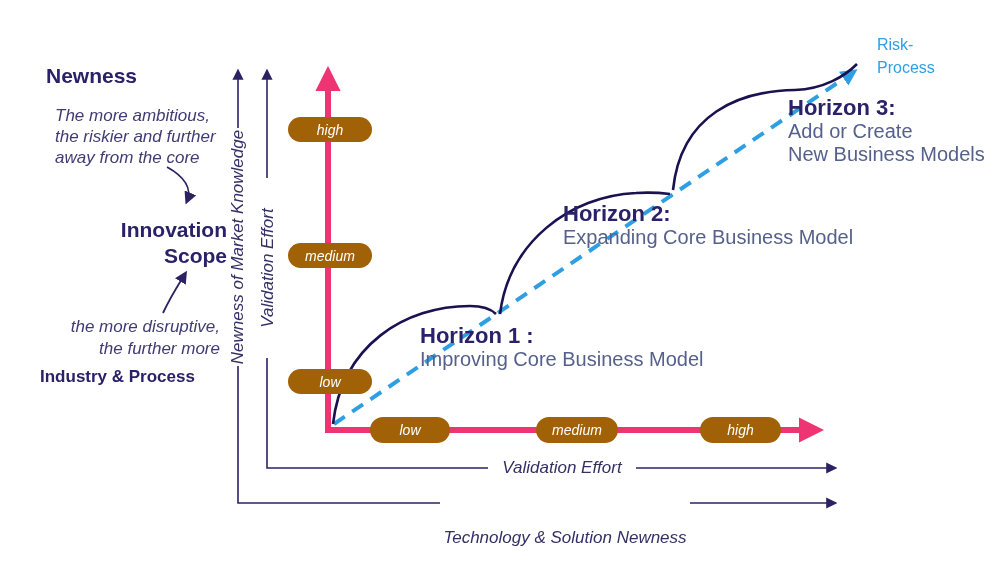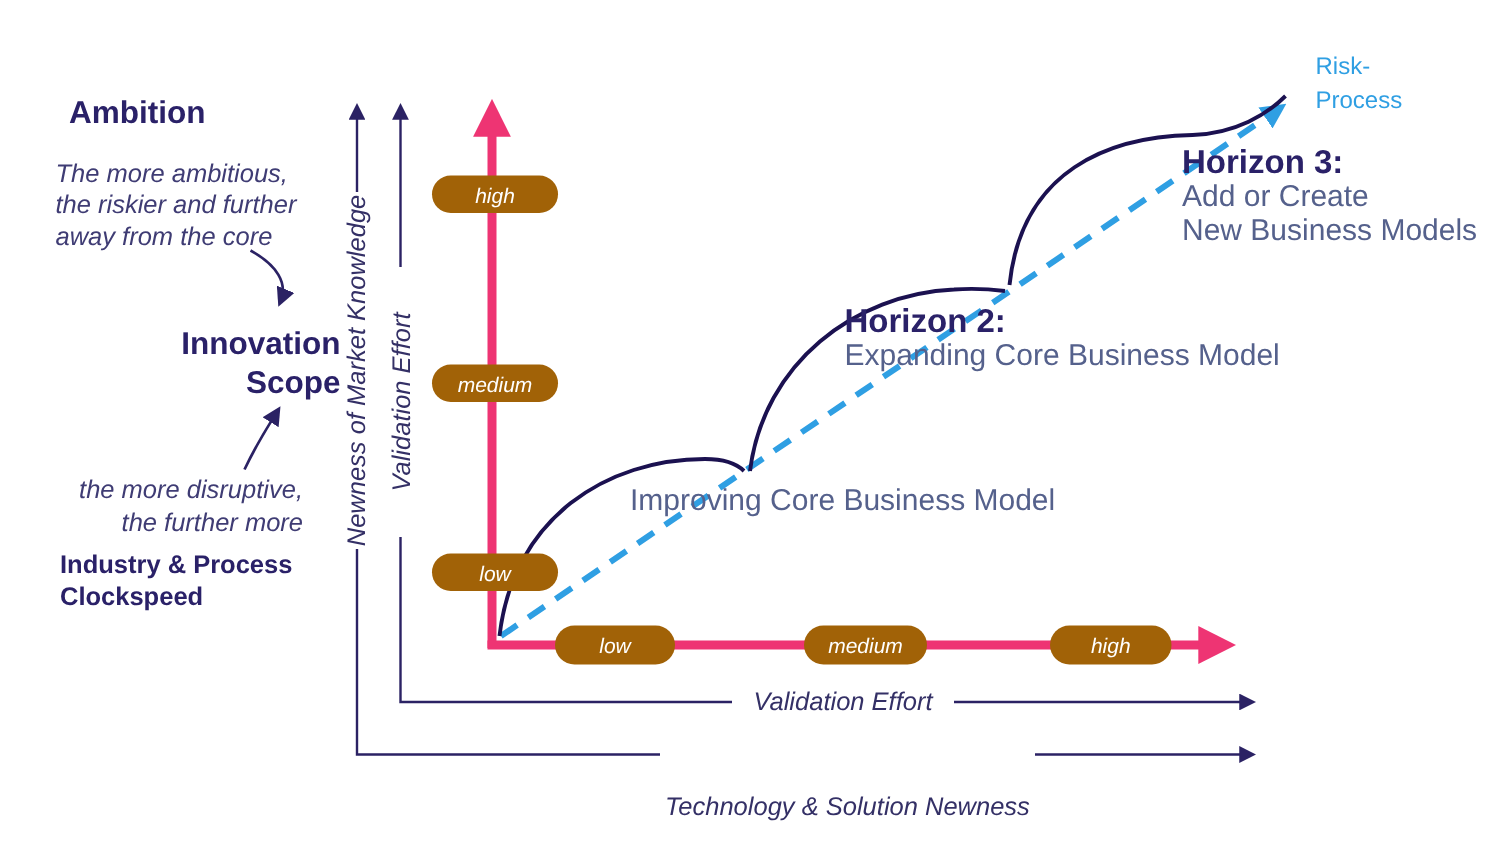--- a/index.html
+++ b/index.html
@@ -3,21 +3,21 @@
 <meta charset="utf-8">
 <style>
   html,body{margin:0;padding:0;background:#ffffff;}
   #stage{
     position:relative;width:1000px;height:566px;background:#ffffff;
     font-family:"Liberation Sans",sans-serif;overflow:hidden;
   }
   .abs{position:absolute;}
   svg{position:absolute;left:0;top:0;}
   .heading{color:#2a2168;font-weight:bold;}
-  .italic-note{color:#3f3c74;font-style:italic;font-size:17px;line-height:21px;}
+  .italic-note{color:#3f3c74;font-style:italic;font-size:17px;line-height:21px;margin-left:18px;}
   .pill{
     position:absolute;background:#a16207;border-radius:13px;color:#ffffff;
     font-size:14px;display:flex;align-items:center;justify-content:center;font-style:italic;
   }
   .hz-title{font-size:22px;font-weight:bold;color:#2a2168;line-height:25px;}
   .hz-sub{font-size:20px;color:#55618c;line-height:23px;}
   .vlabel{
     color:#343066;font-style:italic;font-size:17px;text-align:center;
     transform:rotate(-90deg);height:20px;line-height:20px;white-space:nowrap;
   }
@@ -69,58 +69,58 @@
       <path d="M 500 314 C 509 242, 570 196, 636 193 C 650 192, 662 193, 670 194"></path>
       <path d="M 673 190 C 681 113, 740 91, 795 90 C 824 89, 845 76, 857 64"></path>
     </g>
 
     <g stroke="#ee3473" stroke-width="6" fill="none">
       <path d="M 328 432 L 328 76" marker-end="url(#mPink)"></path>
       <path d="M 325 430 L 814 430" marker-end="url(#mPink)"></path>
     </g>
   </svg>
 
-  <div class="abs heading" style="left:46px;top:64px;font-size:21px;">Ambition</div>
+  <div class="abs heading" style="left:46px;top:64px;font-size:21px;">Newness</div>
 
   <div class="abs italic-note" style="left:37px;top:105px;">
     <div>The more ambitious,</div>
     <div>the riskier and further</div>
     <div>away from the core</div>
   </div>
 
   <div class="abs heading" style="left:80px;top:217px;width:147px;font-size:21px;line-height:26px;text-align:right;">
     <div>Innovation</div>
     <div>Scope</div>
   </div>
 
   <div class="abs italic-note" style="left:40px;top:316px;width:162px;text-align:right;line-height:22px;">
     <div>the more disruptive,</div>
     <div>the further more</div>
   </div>
 
   <div class="abs heading" style="left:40px;top:366px;font-size:17px;line-height:21px;">
     <div>Industry &amp; Process</div>
-    <div>Clockspeed</div>
   </div>
 
   <div class="abs vlabel" style="left:113px;top:237px;width:250px;">Newness of Market Knowledge</div>
   <div class="abs vlabel" style="left:178px;top:258px;width:180px;">Validation Effort</div>
 
   <div class="abs hlabel" style="left:462px;top:459px;width:200px;">Validation Effort</div>
   <div class="abs hlabel" style="left:440px;top:518px;width:250px;margin-top:11px;">Technology &amp; Solution Newness</div>
 
   <div class="pill" style="left:288px;top:117px;width:84px;height:25px;">high</div>
   <div class="pill" style="left:288px;top:243px;width:84px;height:25px;">medium</div>
   <div class="pill" style="left:288px;top:369px;width:84px;height:25px;">low</div>
 
   <div class="pill" style="left:370px;top:417px;width:80px;height:26px;">low</div>
   <div class="pill" style="left:536px;top:417px;width:82px;height:26px;">medium</div>
   <div class="pill" style="left:700px;top:417px;width:81px;height:26px;">high</div>
 
   <div class="abs" style="left:420px;top:323px;">
+    <div class="hz-title">Horizon 1 :</div>
     <div class="hz-sub">Improving Core Business Model</div>
   </div>
 
   <div class="abs" style="left:563px;top:201px;">
     <div class="hz-title">Horizon 2:</div>
     <div class="hz-sub">Expanding Core Business Model</div>
   </div>
 
   <div class="abs" style="left:744px;top:95px;margin-left:44px;">
     <div class="hz-title">Horizon 3:</div>

